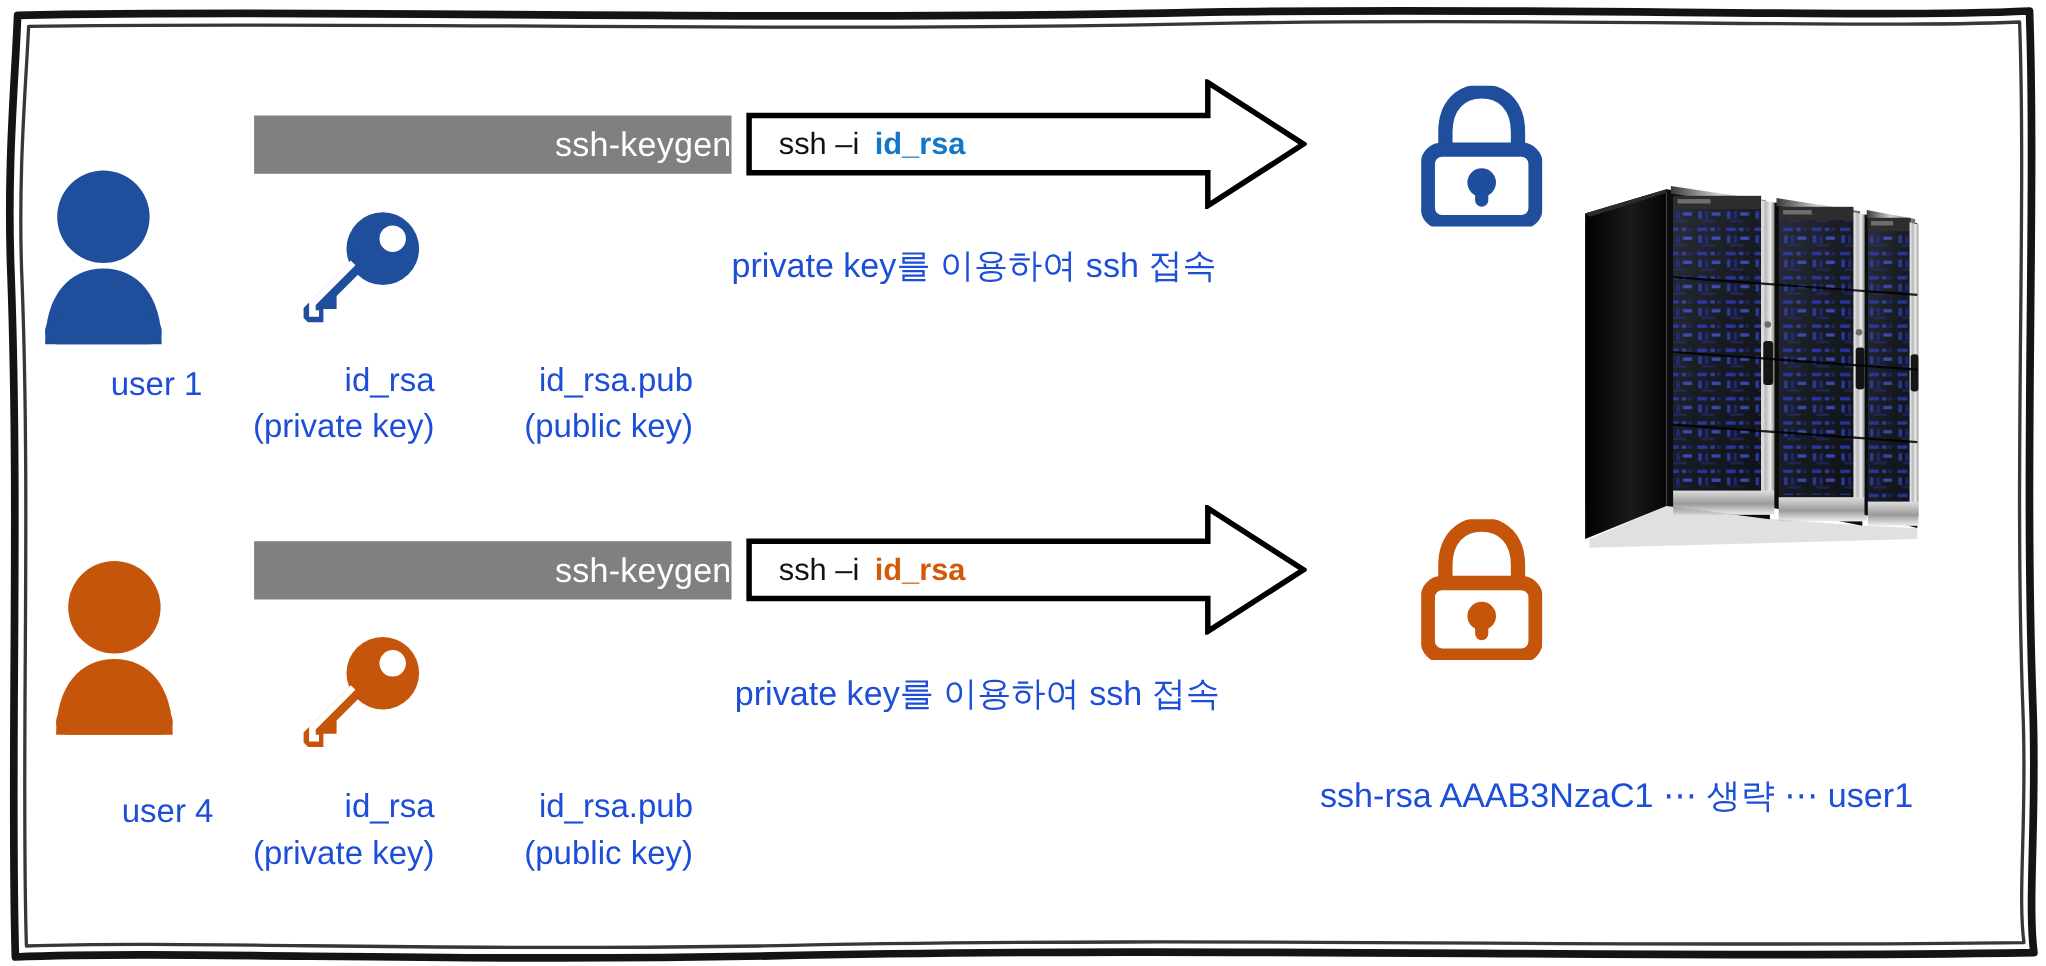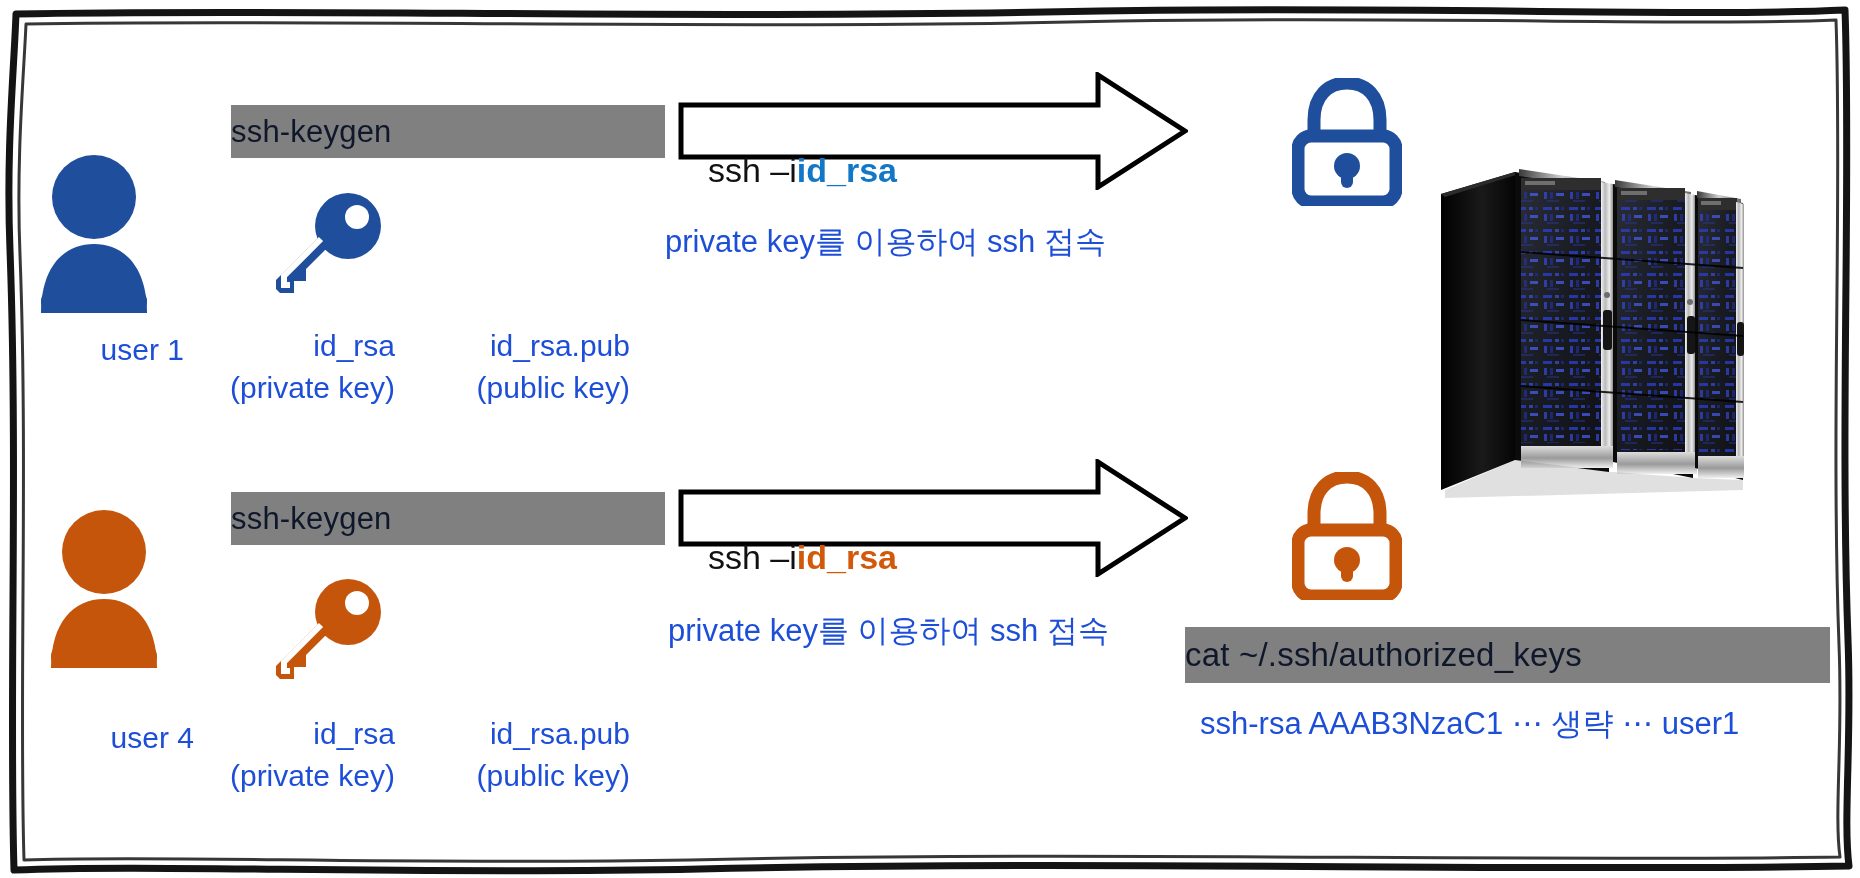--- a/index.html
+++ b/index.html
@@ -25,42 +25,43 @@
     width: 1860px; height: 878px;
     pointer-events: none;
   }
 
   
   .abs { position: absolute; }
 
   
   .gray-band {
     background: #808080;
-    color: #0f172a;
+    color: #ffffff;
     display: flex;
     align-items: center;
-    justify-content: flex-start;
+    justify-content: flex-end;
     font-weight: 400;
     letter-spacing: .2px;
     white-space: nowrap;
   }
 
   
   .arrow-wrap { position: absolute; }
   .arrow-wrap svg { position: absolute; left: 0; top: 0; }
   .arrow-text {
     position: absolute;
     left: 0; top: 0;
     height: 100%;
     display: flex;
-    align-items: flex-end;
+    align-items: center;
     padding-left: 30px;
-    font-size: 34px;
+    font-size: 28px;
     color: #111111;
     white-space: nowrap;
+    gap: 14px;
   }
   .arrow-text b { font-weight: 700; }
 
   
   .label {
     position: absolute;
     color: #1d4ed8;
     white-space: pre;
     line-height: 1.18;
   }
@@ -280,19 +281,16 @@
 
   <div class="icon" style="left:1292px; top:472px;">
     <svg width="110" height="128" viewBox="0 0 110 128">
       <path d="M 22,60 L 22,42 C 22,18 36,5 55,5 C 74,5 88,18 88,42 L 88,60" fill="none" stroke="#C4550B" stroke-width="13"></path>
       <rect x="6" y="58" width="98" height="66" rx="13" fill="none" stroke="#C4550B" stroke-width="13"></rect>
       <circle cx="55" cy="88" r="13" fill="#C4550B"></circle>
       <rect x="49" y="88" width="12" height="22" rx="6" fill="#C4550B"></rect>
     </svg>
   </div>
 
-  <div class="abs gray-band" style="left:1185px; top:627px; width:645px; height:56px; font-size:33px;">
-    <span>cat ~/.ssh/authorized_keys</span>
-  </div>
 
   <div class="label label-keys" style="left:1200px; top:704px;">ssh-rsa AAAB3NzaC1 ⋯ 생략 ⋯ user1</div>
 
 </div>
 
 </body></html>

